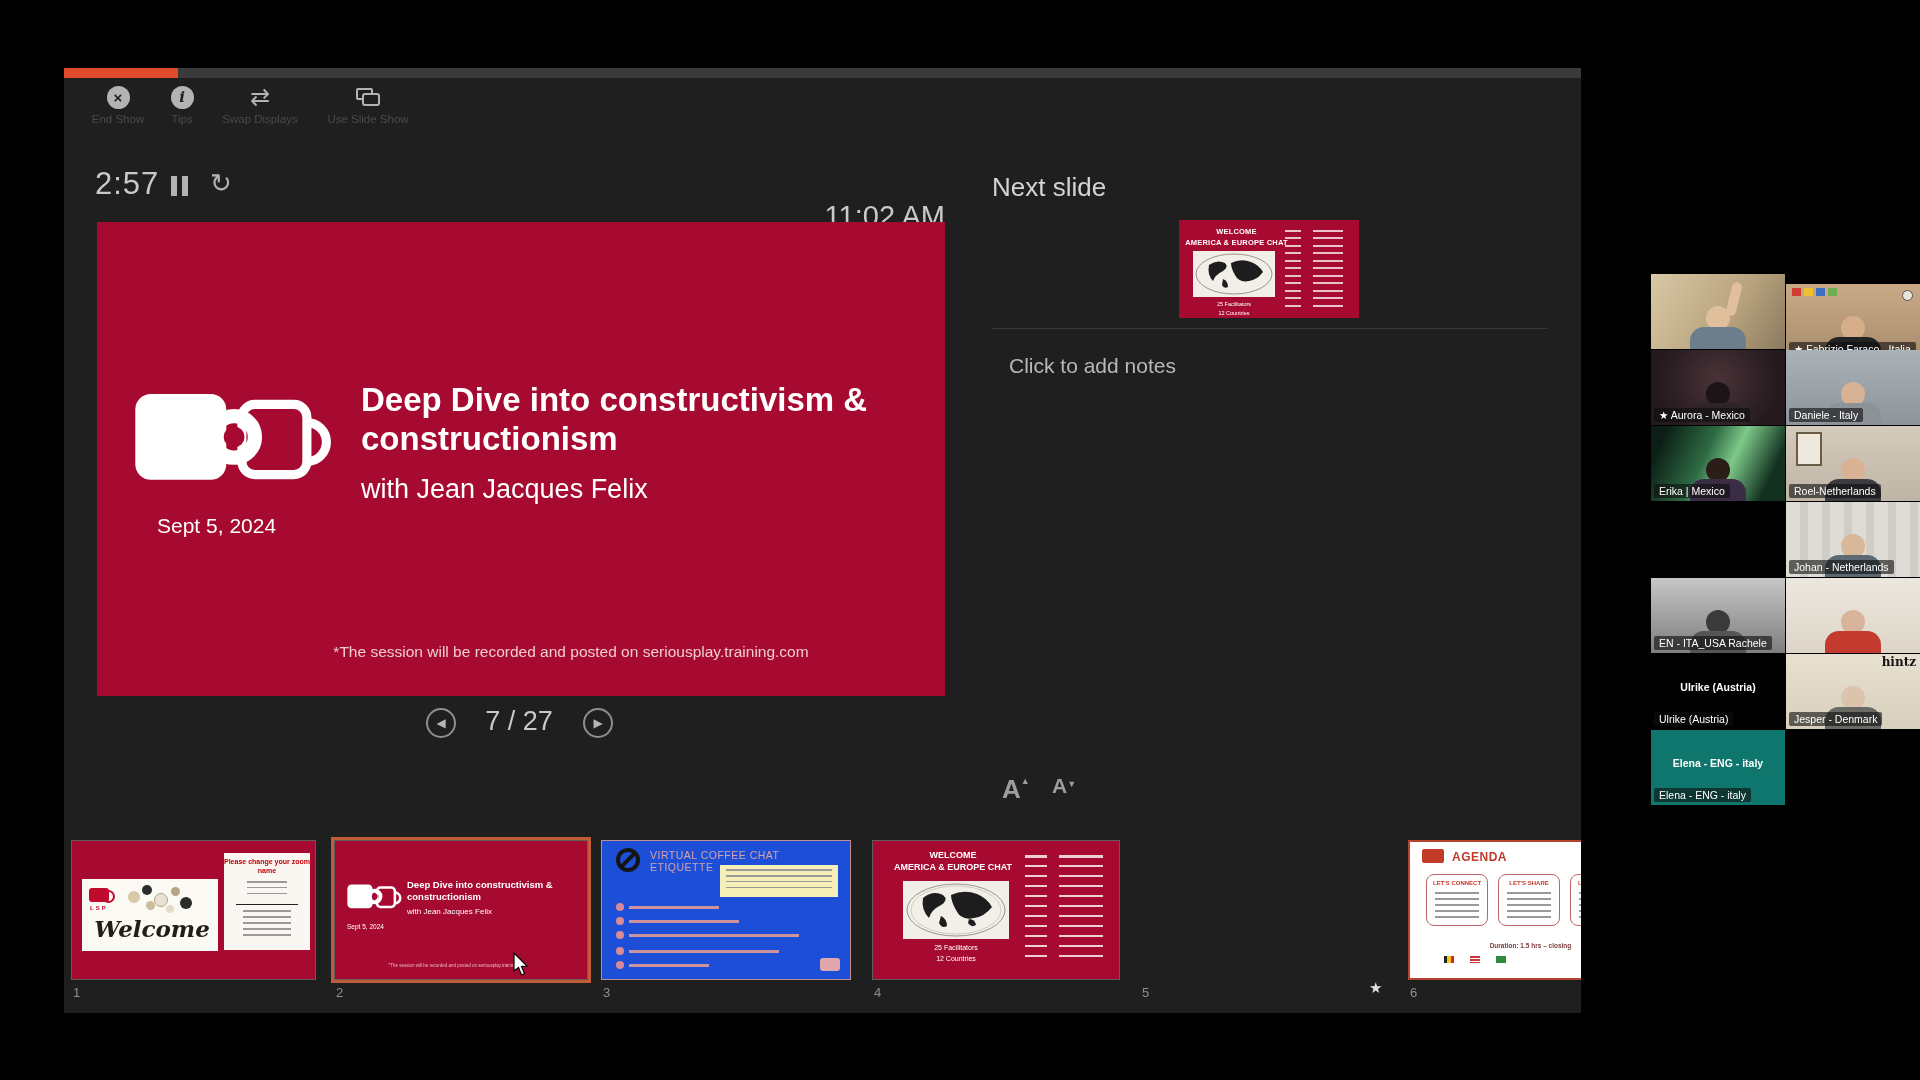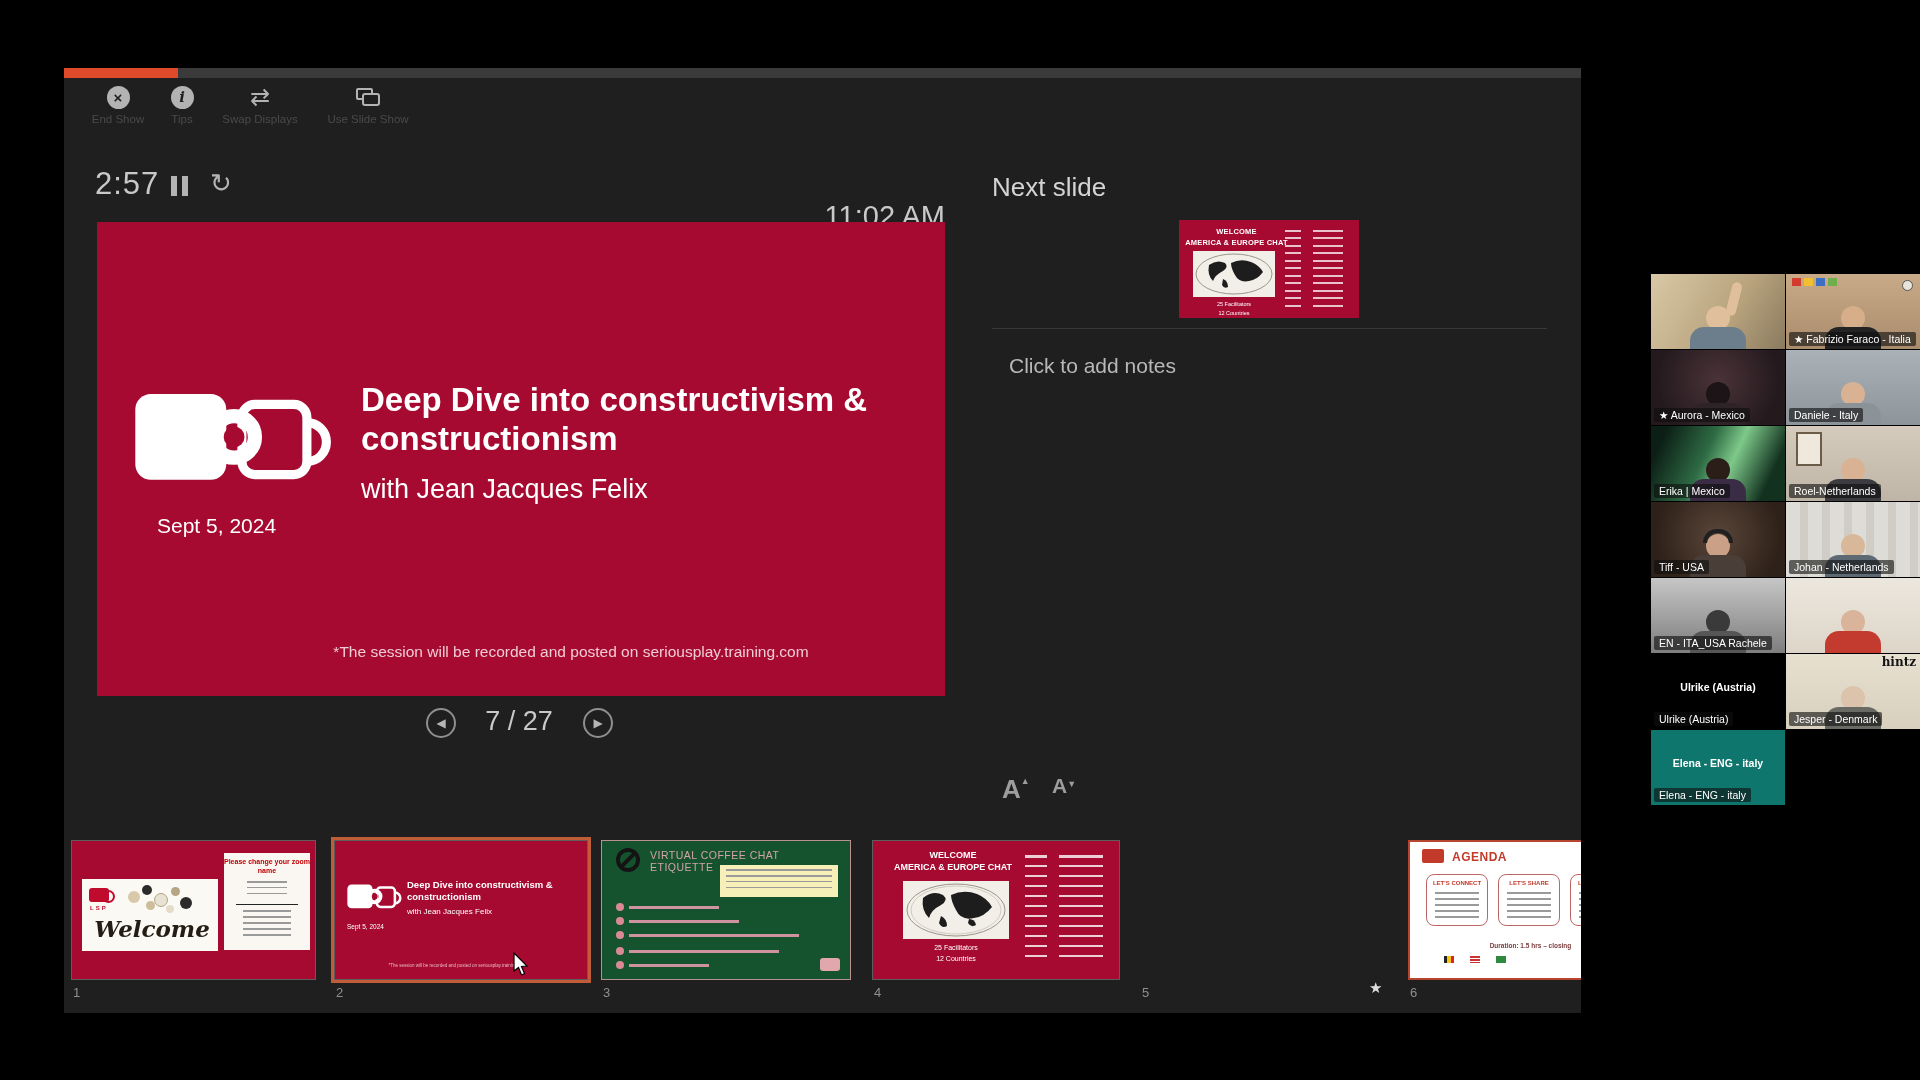--- a/index.html
+++ b/index.html
@@ -82,21 +82,21 @@
   .t1-ptitle { text-align:center; color:#c00000; font-weight:bold; font-size:7px; line-height:1.3; }
   .tiny-lines { background:repeating-linear-gradient(to bottom, #9a9a9a 0 1.5px, transparent 1.5px 6px); }
 
   
   .t2-title { position:absolute; left:72px; top:38px; width:162px; color:#fff; font-weight:bold; font-size:9.5px; line-height:1.25; }
   .t2-sub { position:absolute; left:72px; top:66px; color:#fff; font-size:8px; }
   .t2-date { position:absolute; left:12px; top:82px; color:#fff; font-size:6.5px; }
   .t2-foot { position:absolute; left:30px; width:185px; top:122px; text-align:center; color:#e9b9c4; font-size:4.5px; }
 
   
-  .t3 { background:#14532d; border-color:#b98f92; }
+  .t3 { background:#1d4ed8; border-color:#b98f92; }
   .t3-title { position:absolute; left:48px; top:8px; width:190px; color:#d5a3ab; font-size:10.5px; letter-spacing:.5px; }
   .t3-noentry { position:absolute; left:14px; top:7px; width:24px; height:24px; border:4px solid #141414; border-radius:50%; }
   .t3-noentry:after { content:""; position:absolute; left:-2px; top:6px; width:20px; height:4px; background:#141414; transform:rotate(-45deg); }
   .t3-note { position:absolute; left:118px; top:24px; width:118px; height:32px; background:#f6f0b8; padding:4px 6px; }
   .t3-item { position:absolute; height:8px; }
   .t3-item .num { position:absolute; left:0; top:0; width:8px; height:8px; border-radius:50%; background:#d98a96; }
   .t3-item .bar { position:absolute; left:13px; top:2.5px; height:3px; background:#cf93a0; }
   .t3-cup { position:absolute; right:10px; bottom:8px; width:20px; height:13px; background:#e0a7ad; border-radius:3px; }
 
   
@@ -409,21 +409,21 @@
   </div>
 
   <div class="tile p0" style="left:1651px;top:274px;">
     <div class="sil">
         <div class="head"></div>
         <div class="torso"></div>
       </div>
     <div class="arm"></div>
 
   </div>
-  <div class="tile p1" style="left:1786px;top:274px;">
+  <div class="tile p1" style="left:1786px;top:284px;">
     <div class="shelf">
       <i style="background:#d23c2e;"></i>
         <i style="background:#f0c030;"></i>
         <i style="background:#3a6fc4;"></i>
         <i style="background:#6fae4c;"></i>
     </div>
     <div class="wallclock"></div>
     <div class="sil">
         <div class="head"></div>
         <div class="torso"></div>
@@ -455,28 +455,20 @@
   </div>
   <div class="tile p5" style="left:1786px;top:426px;">
     <div class="frame"></div>
     <div class="sil">
         <div class="head"></div>
         <div class="torso"></div>
       </div>
     <div class="vlabel">Roel-Netherlands</div>
   </div>
 
-  <div class="tile p6" style="left:1651px;top:502px;">
-    <div class="sil">
-        <div class="band"></div>
-        <div class="head"></div>
-        <div class="torso"></div>
-      </div>
-    <div class="vlabel">Tiff - USA</div>
-  </div>
   <div class="tile p7" style="left:1786px;top:502px;">
     <div class="sil">
         <div class="head"></div>
         <div class="torso"></div>
       </div>
     <div class="vlabel">Johan - Netherlands</div>
   </div>
 
   <div class="tile p8" style="left:1651px;top:578px;">
     <div class="sil">

